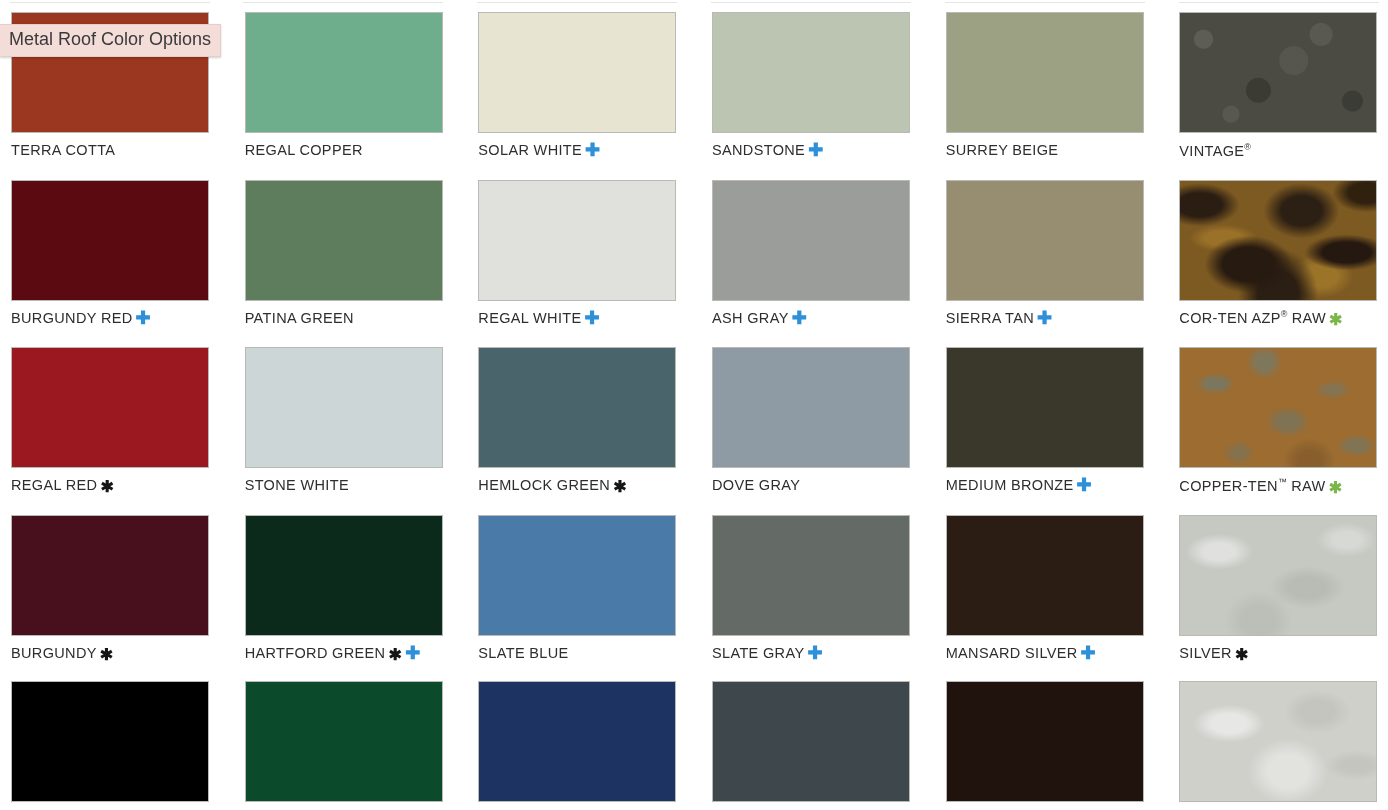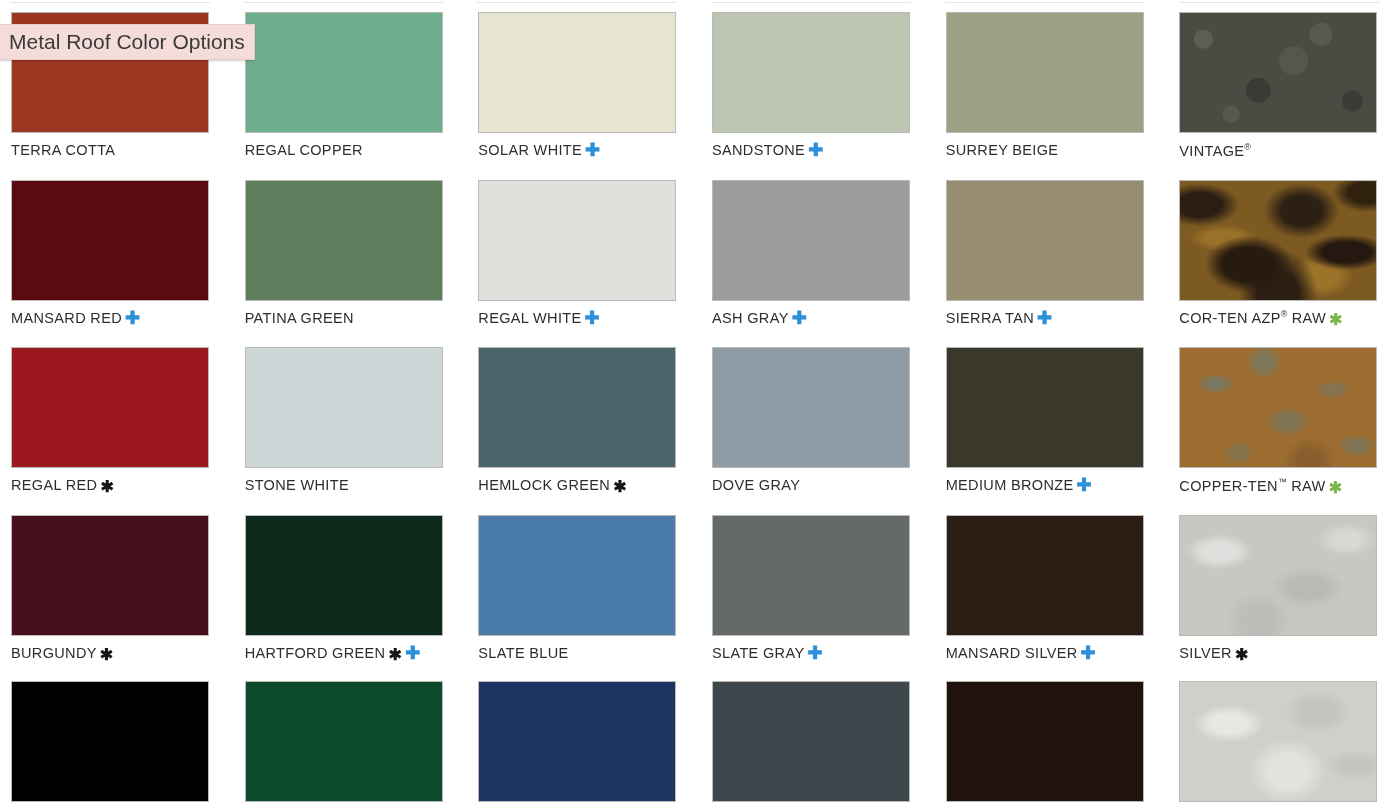--- a/index.html
+++ b/index.html
@@ -146,21 +146,21 @@
       radial-gradient(ellipse at 90% 70%, rgba(158,160,154,.22) 0 15px, transparent 32px);
   }
 
   
   #tooltip {
     position: absolute;
     left: 0px;
     top: 24px;
     background: #f4dcd8;
     color: #3a3a3a;
-    font-size: 21px;
+    font-size: 18px;
     font-family: "Liberation Sans", sans-serif;
     padding: 5px 9px 6px 9px;
     border: 1px solid #e7cdc8;
     border-left: none;
     box-shadow: 0 1px 2px rgba(0,0,0,.18);
     white-space: nowrap;
     z-index: 50;
     line-height: 1.1;
   }
 
@@ -205,21 +205,21 @@
       <div class="swatch-cell">
         <div class="swatch-chip " style="background-color: rgb(157, 161, 131);"></div>
         <div class="swatch-label"><span>SURREY BEIGE</span></div>
       </div>
       <div class="swatch-cell">
         <div class="swatch-chip tex-vintage"></div>
         <div class="swatch-label"><span>VINTAGE</span><span class="sup">®</span></div>
       </div>
       <div class="swatch-cell">
         <div class="swatch-chip " style="background-color: rgb(90, 10, 16);"></div>
-        <div class="swatch-label"><span>MANSARD RED</span><span class="mark plus">✚</span></div>
+        <div class="swatch-label"><span>BURGUNDY RED</span><span class="mark plus">✚</span></div>
       </div>
       <div class="swatch-cell">
         <div class="swatch-chip " style="background-color: rgb(94, 125, 92);"></div>
         <div class="swatch-label"><span>PATINA GREEN</span></div>
       </div>
       <div class="swatch-cell">
         <div class="swatch-chip " style="background-color: rgb(224, 225, 220);"></div>
         <div class="swatch-label"><span>REGAL WHITE</span><span class="mark plus">✚</span></div>
       </div>
       <div class="swatch-cell">

